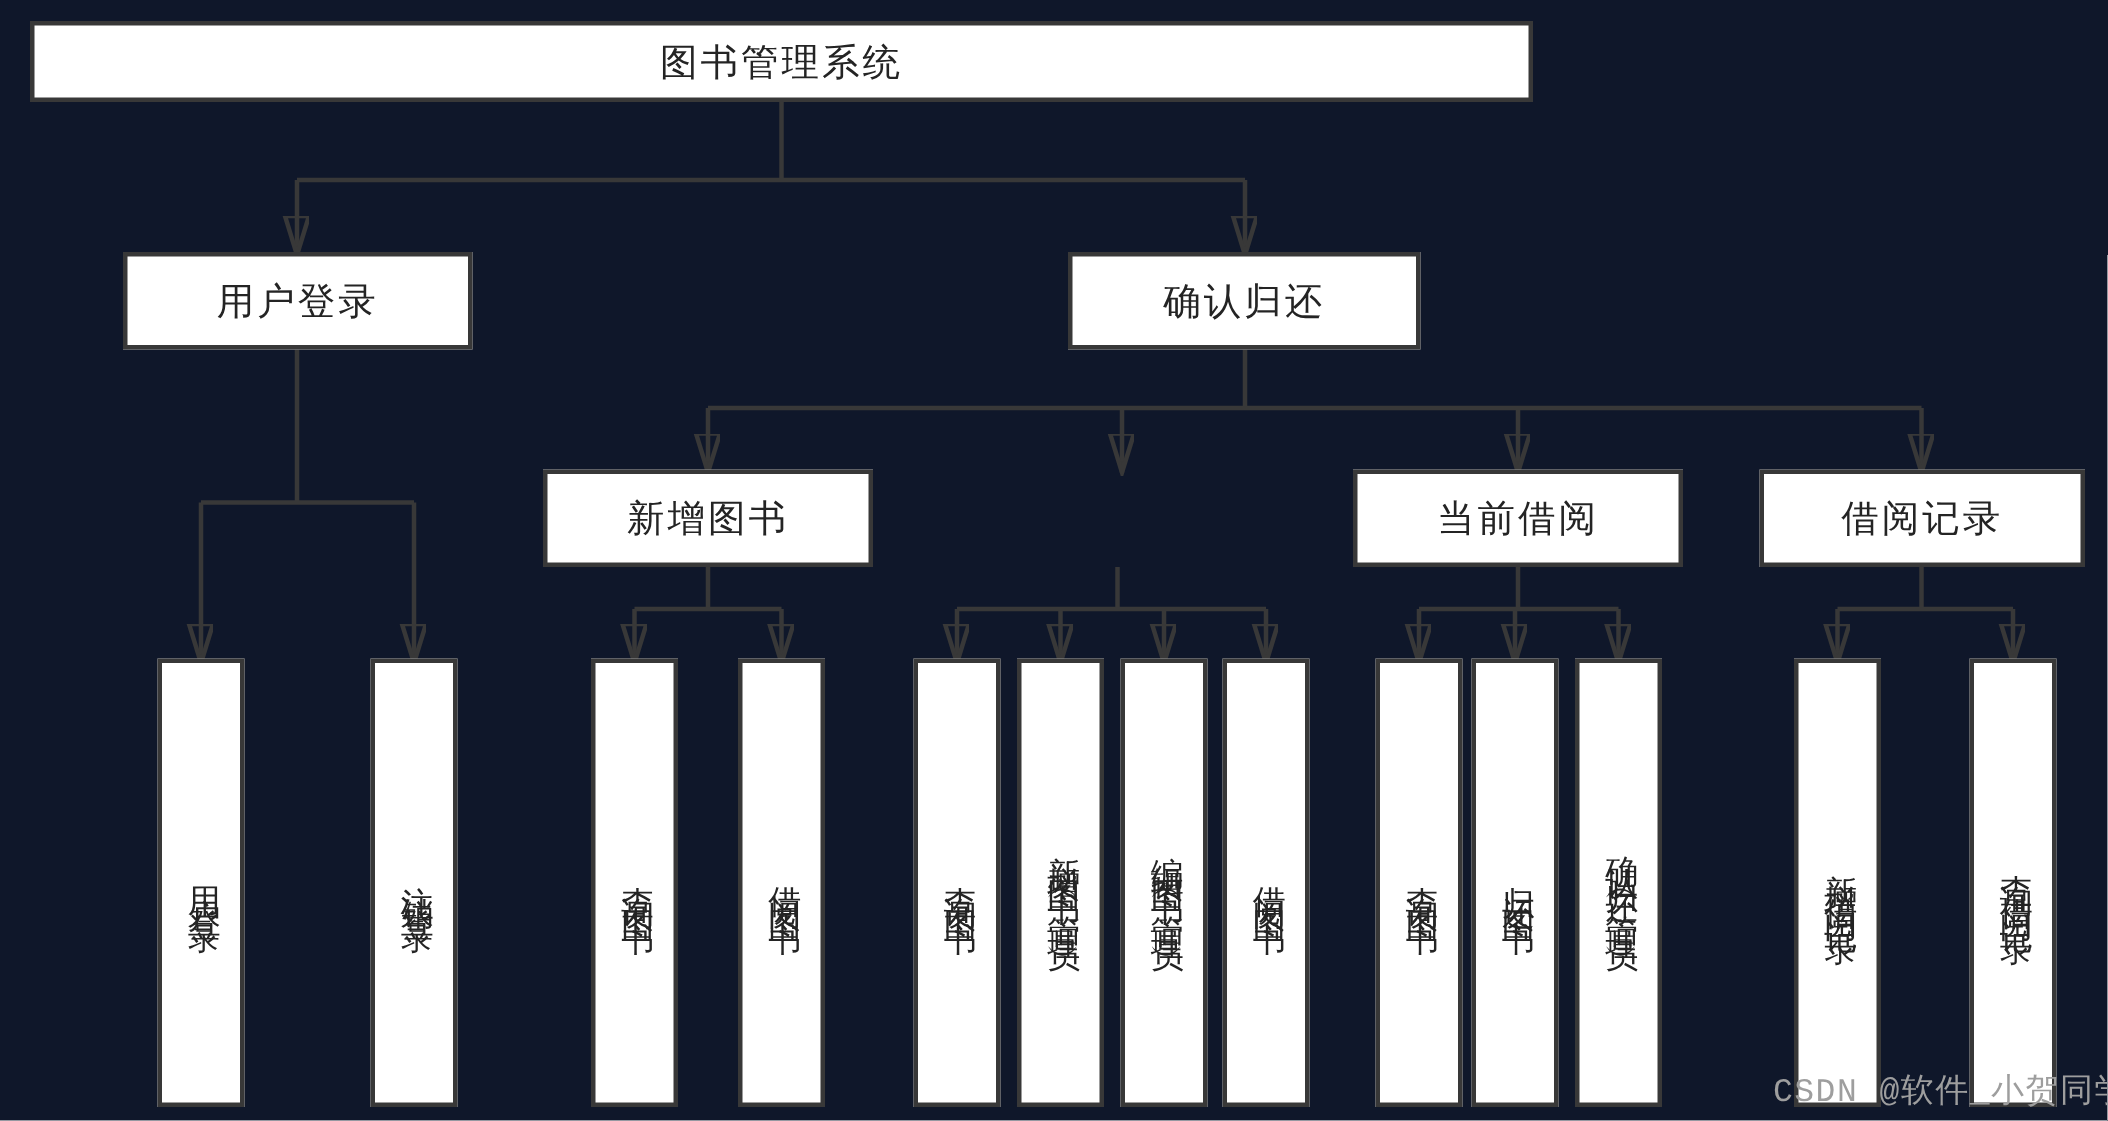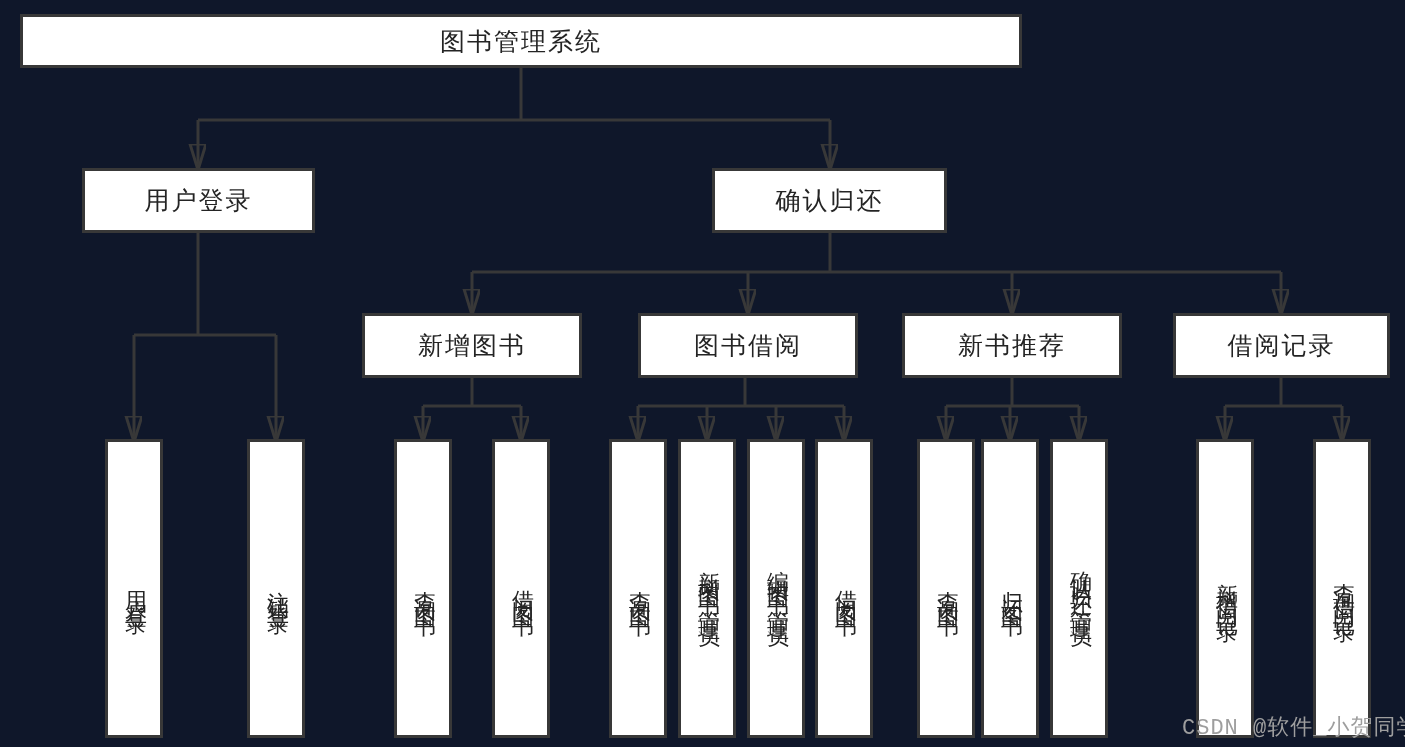--- a/index.html
+++ b/index.html
@@ -84,25 +84,22 @@
   <div class="box h" style="left:82px;top:168px;width:233px;height:65px">
     <span>用户登录</span>
   </div>
   <div class="box h" style="left:712px;top:168px;width:235px;height:65px">
     <span>确认归还</span>
   </div>
 
   <div class="box h" style="left:362px;top:313px;width:220px;height:65px">
     <span>新增图书</span>
   </div>
-  <div class="box h" style="left:638px;top:313px;width:220px;height:65px">
-    <span>图书借阅</span>
-  </div>
   <div class="box h" style="left:902px;top:313px;width:220px;height:65px">
-    <span>新书推荐</span>
+    <span>当前借阅</span>
   </div>
   <div class="box h" style="left:1173px;top:313px;width:217px;height:65px">
     <span>借阅记录</span>
   </div>
 
   <div class="box v" style="left:105px;top:439px;width:58px;height:299px">
     <span class="vlabel">用户登录</span>
   </div>
   <div class="box v" style="left:247px;top:439px;width:58px;height:299px">
     <span class="vlabel">注销登录</span>

